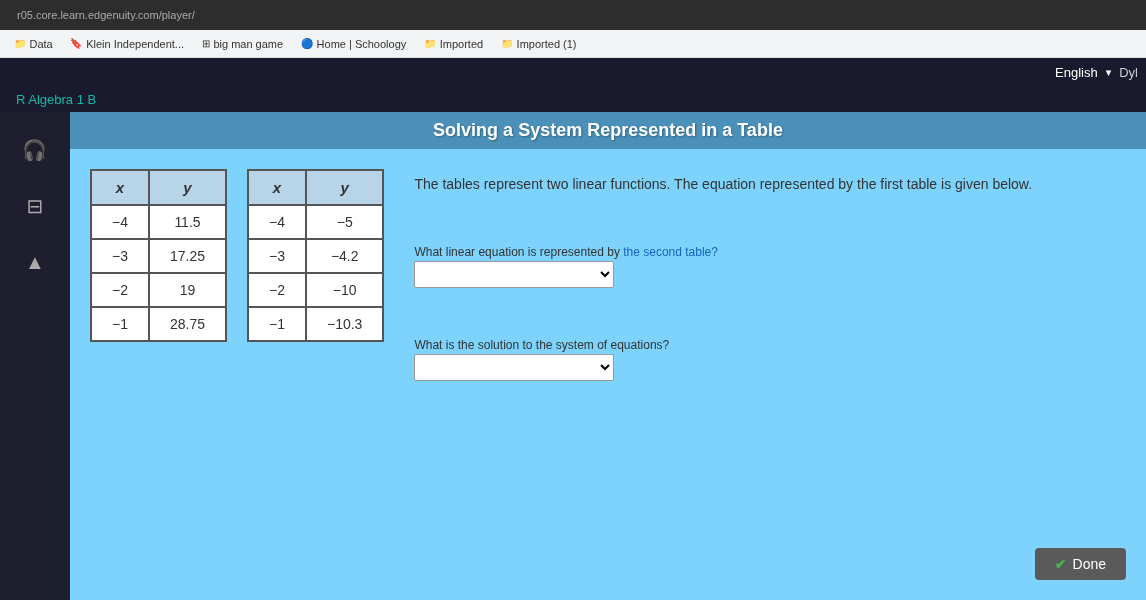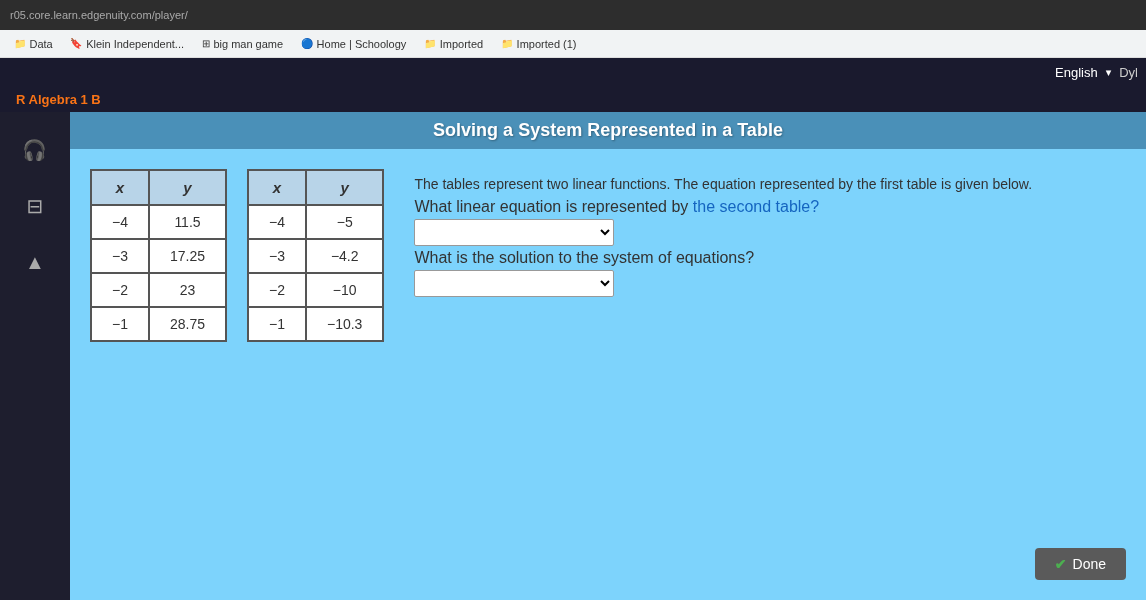--- a/index.html
+++ b/index.html
@@ -10,21 +10,21 @@
       font-family: Arial, sans-serif;
       background: #1a1a2e;
     }
 
     
     .browser-bar {
       background: #2d2d2d;
       height: 30px;
       display: flex;
       align-items: center;
-      padding: 0 10px;
+      padding: 0 17px;
       gap: 8px;
     }
 
     
     .bookmarks-bar {
       background: #f1f3f4;
       height: 28px;
       display: flex;
       align-items: center;
       padding: 0 8px;
@@ -172,23 +172,24 @@
     }
 
     .equation-text {
       font-size: 15px;
       color: #333;
       font-weight: bold;
       margin: 4px 0;
     }
 
     .question-label {
-      font-size: 16px;
+      font-size: 12px;
       color: #333;
       line-height: 1.5;
+      margin-top: 48px;
     }
 
     .answer-select {
       width: 200px;
       padding: 4px 8px;
       border: 1px solid #999;
       border-radius: 2px;
       font-size: 13px;
       background: white;
       cursor: pointer;
@@ -256,21 +257,21 @@
   </div>
 </div>
 
 <div class="lang-bar">
   <span style="color:white; font-size:13px;">English</span>
   <span style="color:white; font-size:11px; cursor:pointer;">▾</span>
   <span style="color:#ccc; font-size:13px;">Dyl</span>
 </div>
 
 <div class="app-header">
-  <span style="color:#f97316; font-size:13px;font-weight:bold;">R Algebra 1 B</span>
+  <span style="color:#14b8a6; font-size:13px;">R Algebra 1 B</span>
 </div>
 
 <div class="main-content">
 
   <div class="sidebar">
     <div class="sidebar-icon">🎧</div>
     <div class="sidebar-icon">⊟</div>
     <div class="sidebar-icon">▲</div>
   </div>
 
@@ -295,21 +296,21 @@
             <tr>
               <td>−4</td>
               <td>11.5</td>
             </tr>
             <tr>
               <td>−3</td>
               <td>17.25</td>
             </tr>
             <tr>
               <td>−2</td>
-              <td>23</td>
+              <td>19</td>
             </tr>
             <tr>
               <td>−1</td>
               <td>28.75</td>
             </tr>
           </tbody>
         </table>
 
         <table class="data-table">
           <thead>

